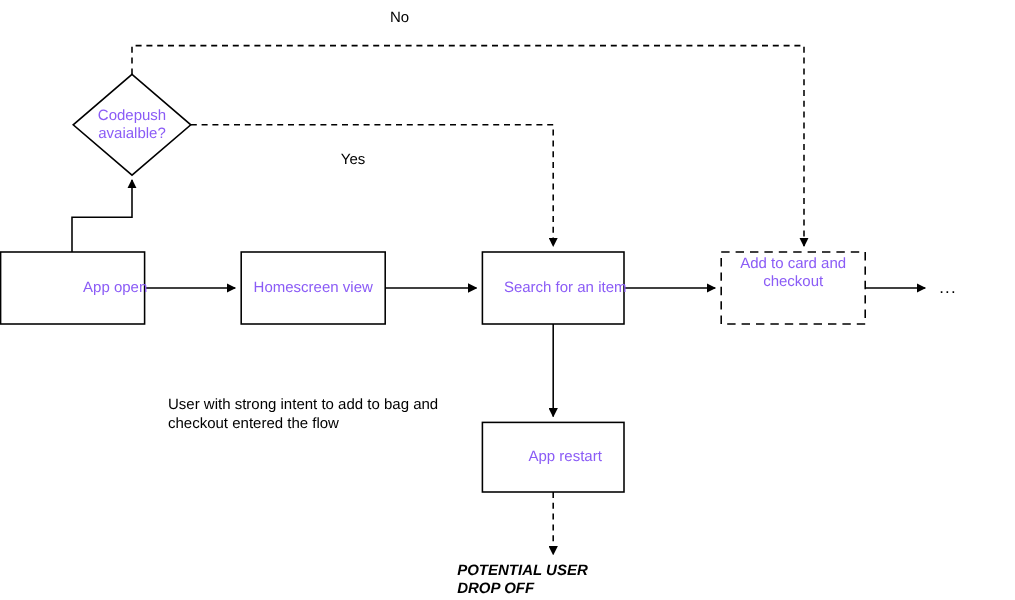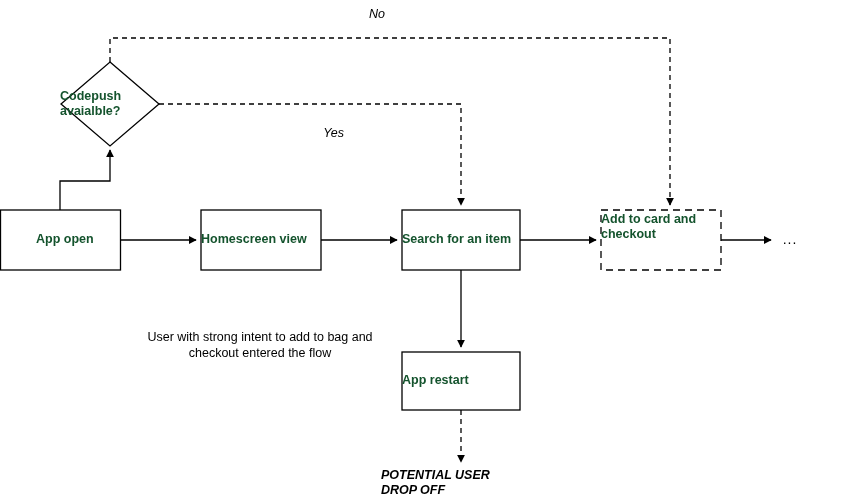--- a/index.html
+++ b/index.html
@@ -17,38 +17,36 @@
   }
   #canvas {
     position: absolute;
     left: 0;
     top: 0;
     width: 846px;
     height: 500px;
   }
   .node-label {
     position: absolute;
+    text-align: center;
     font-size: 12.5px;
     line-height: 15px;
-    color: #14532d;
+    color: #8b5cf6;
     pointer-events: none;
     white-space: pre-line;
-    font-weight: bold;
   }
   .edge-label {
     position: absolute;
-    text-align: right;
+    text-align: left;
     font-size: 12.5px;
     line-height: 15px;
     color: #000000;
-    font-style: italic;
   }
   .note-label {
     position: absolute;
-    text-align: center;
     font-size: 12.5px;
     line-height: 16px;
     color: #000000;
   }
   .terminal-label {
     position: absolute;
     text-align: left;
     font-size: 12.5px;
     line-height: 15px;
     font-weight: bold;

